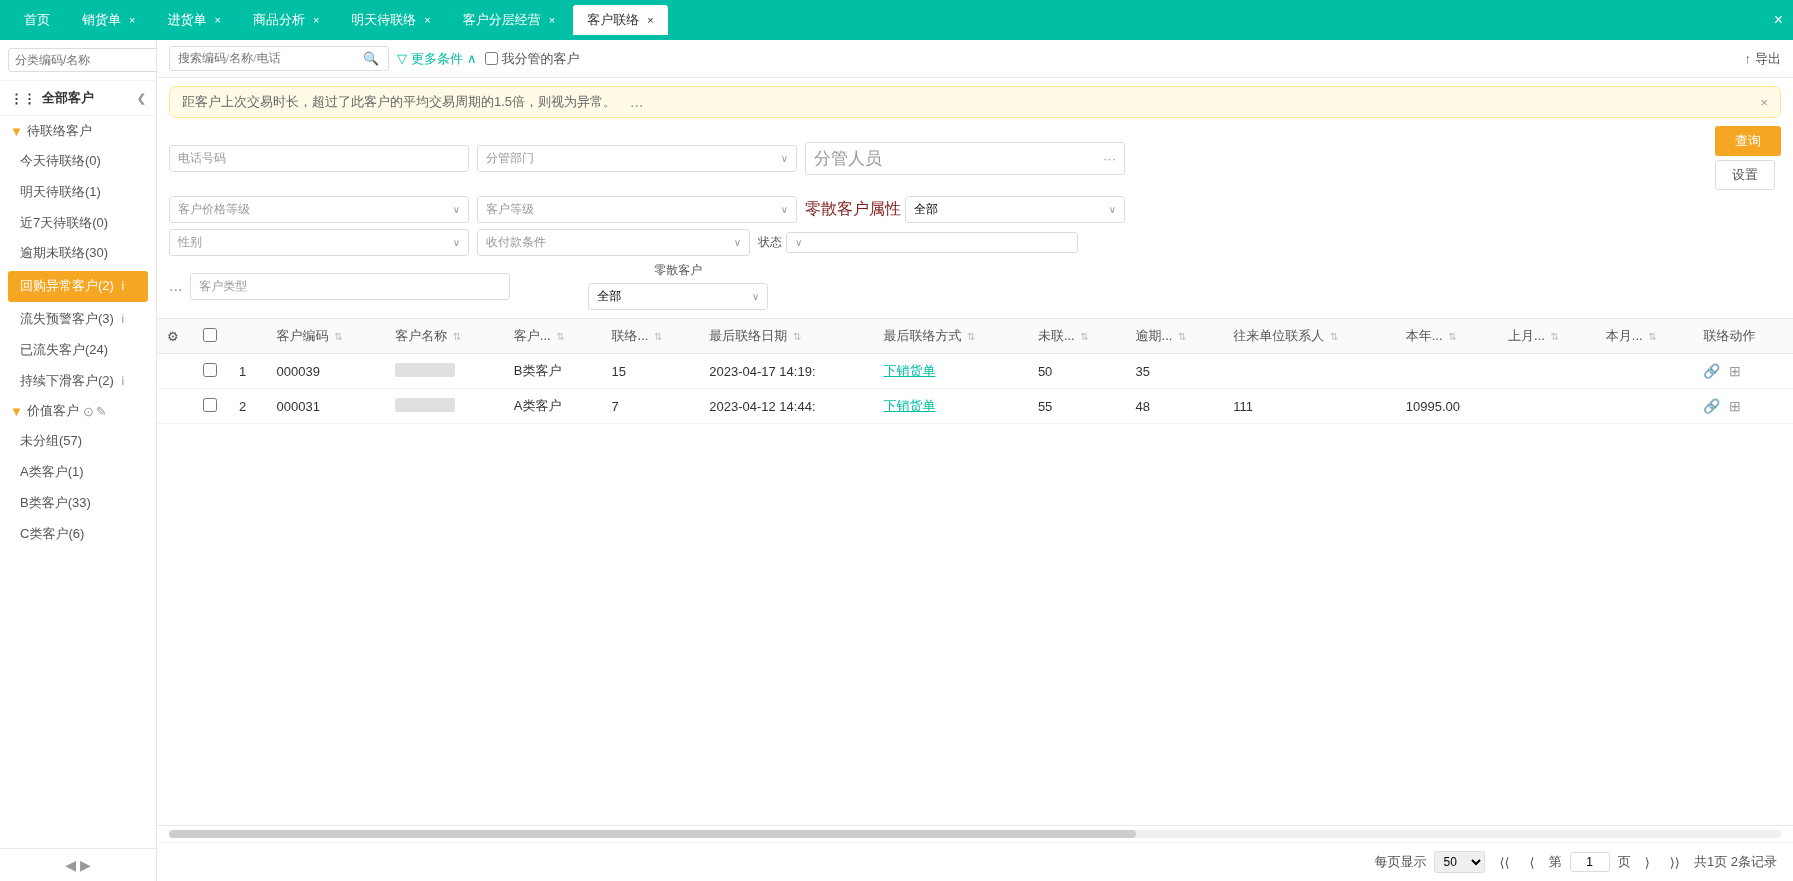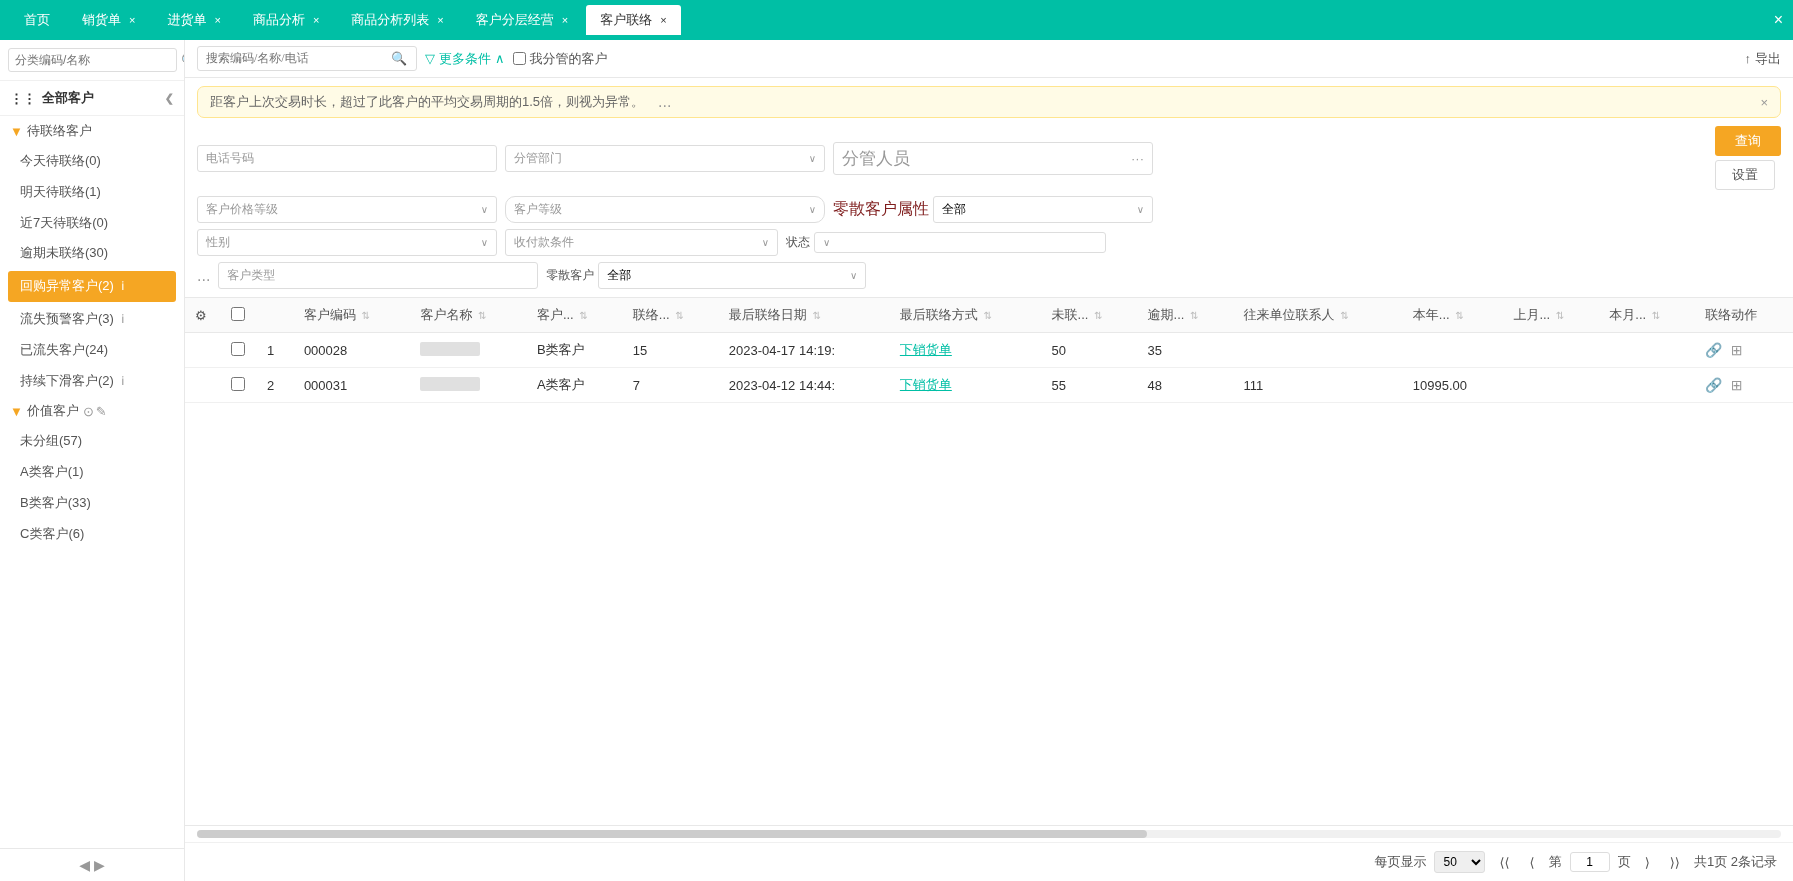--- a/index.html
+++ b/index.html
@@ -23,21 +23,21 @@
       margin-left: auto; color: #fff; cursor: pointer; font-size: 16px;
     }
 
     
     .main-layout {
       display: flex; height: calc(881px - 40px);
     }
 
     
     .sidebar {
-      width: 185px; background: #fff;
+      width: 157px; background: #fff;
       border-right: 1px solid #e8e8e8;
       display: flex; flex-direction: column;
       overflow-y: auto; flex-shrink: 0;
     }
     .sidebar-search {
       display: flex; align-items: center; padding: 8px 8px;
       border-bottom: 1px solid #f0f0f0;
     }
     .sidebar-search input {
       flex: 1; border: 1px solid #ddd; border-radius: 3px;
@@ -221,21 +221,21 @@
   </div>
   <div class="nav-item">
     <span>进货单</span>
     <span class="close-x">×</span>
   </div>
   <div class="nav-item">
     <span>商品分析</span>
     <span class="close-x">×</span>
   </div>
   <div class="nav-item">
-    <span>商品分析列表</span>
+    <span>明天待联络</span>
     <span class="close-x">×</span>
   </div>
   <div class="nav-item">
     <span>客户分层经营</span>
     <span class="close-x">×</span>
   </div>
   <div class="nav-item active">
     <span>客户联络</span>
     <span class="close-x">×</span>
   </div>
@@ -363,21 +363,21 @@
           <button class="query-btn">查询</button>
           <button class="settings-btn">设置</button>
         </div>
       </div>
 
       <div class="filter-row">
         <div class="filter-field" style="width:300px;">
           <span style="color:#999;font-size:12px;">客户价格等级</span>
           <span class="drop-arrow">∨</span>
         </div>
-        <div class="filter-field" style="width:320px;border-radius:10px;">
+        <div class="filter-field" style="width:320px;">
           <span style="color:#999;font-size:12px;">客户等级</span>
           <span class="drop-arrow">∨</span>
         </div>
         <div style="display:flex; align-items:center; gap:4px; min-width:320px;">
           <span style="font-size:16px; color:#7f1d1d; white-space:nowrap;">零散客户属性</span>
           <div class="filter-field" style="width:200px; flex:1;">
             <span style="font-size:12px;">全部</span>
             <span class="drop-arrow">∨</span>
           </div>
         </div>
@@ -398,21 +398,21 @@
             <span class="drop-arrow">∨</span>
           </div>
         </div>
       </div>
 
       <div class="filter-row">
         <span style="color:#999; cursor:pointer; font-size:16px;">...</span>
         <div class="filter-field" style="width:320px;">
           <span style="color:#999;font-size:12px;">客户类型</span>
         </div>
-        <div style="display:flex; align-items:center; gap:4px; min-width:320px;">
+        <div style="display:flex; align-items:center; gap:4px; min-width:320px;flex-direction:column;">
           <span style="font-size:12px; color:#555; white-space:nowrap;">零散客户</span>
           <div class="filter-field" style="flex:1;">
             <span style="font-size:12px;">全部</span>
             <span class="drop-arrow">∨</span>
           </div>
         </div>
       </div>
     </div>
 
     <div class="table-wrap">
@@ -479,21 +479,21 @@
             </th>
           </tr>
         </thead>
         <tbody id="table-body">
         <tr>
       <td></td>
       <td>
         <input type="checkbox" class="checkbox" style="">
       </td>
       <td>1</td>
-      <td>000028</td>
+      <td>000039</td>
       <td>
         <span class="blurred-img"></span>
       </td>
       <td>B类客户</td>
       <td>15</td>
       <td>2023-04-17 14:19:</td>
       <td>
         <span class="link-text">下销货单</span>
       </td>
       <td>50</td>

